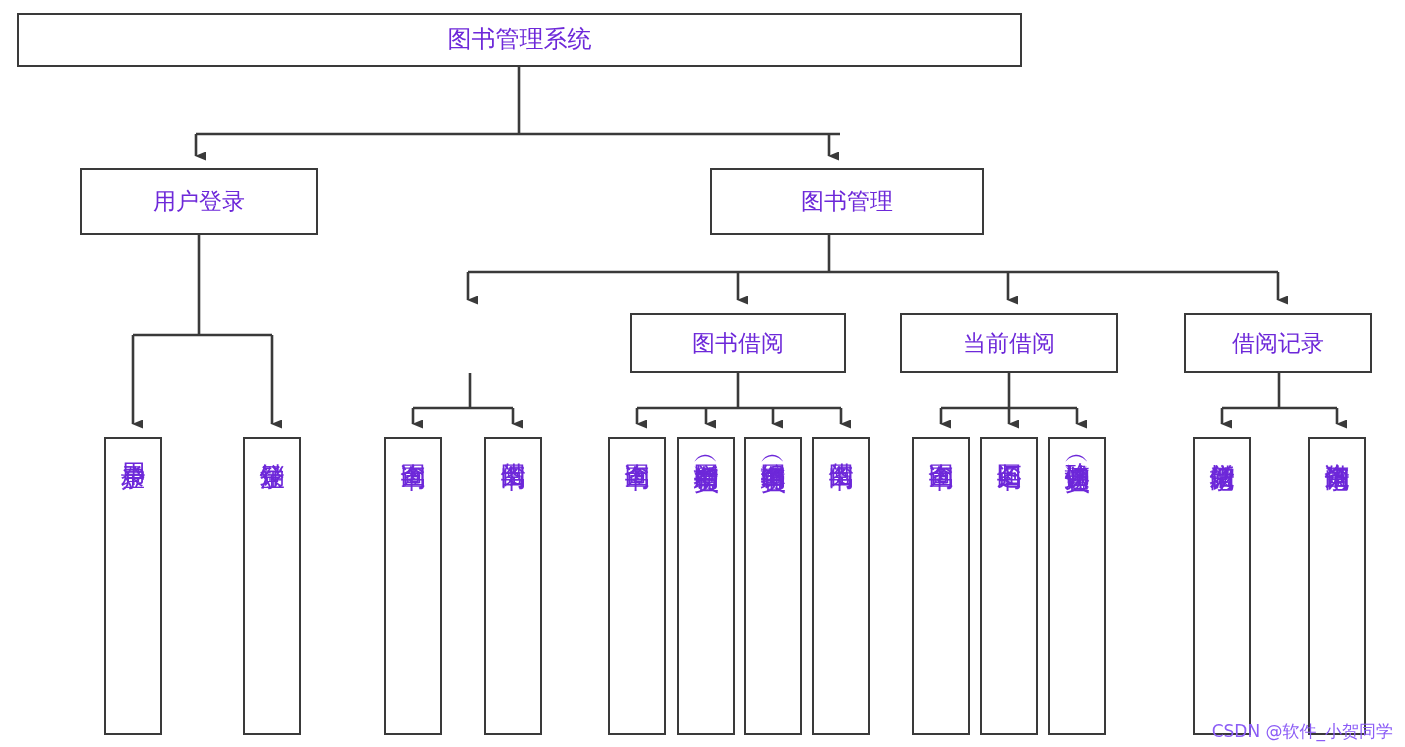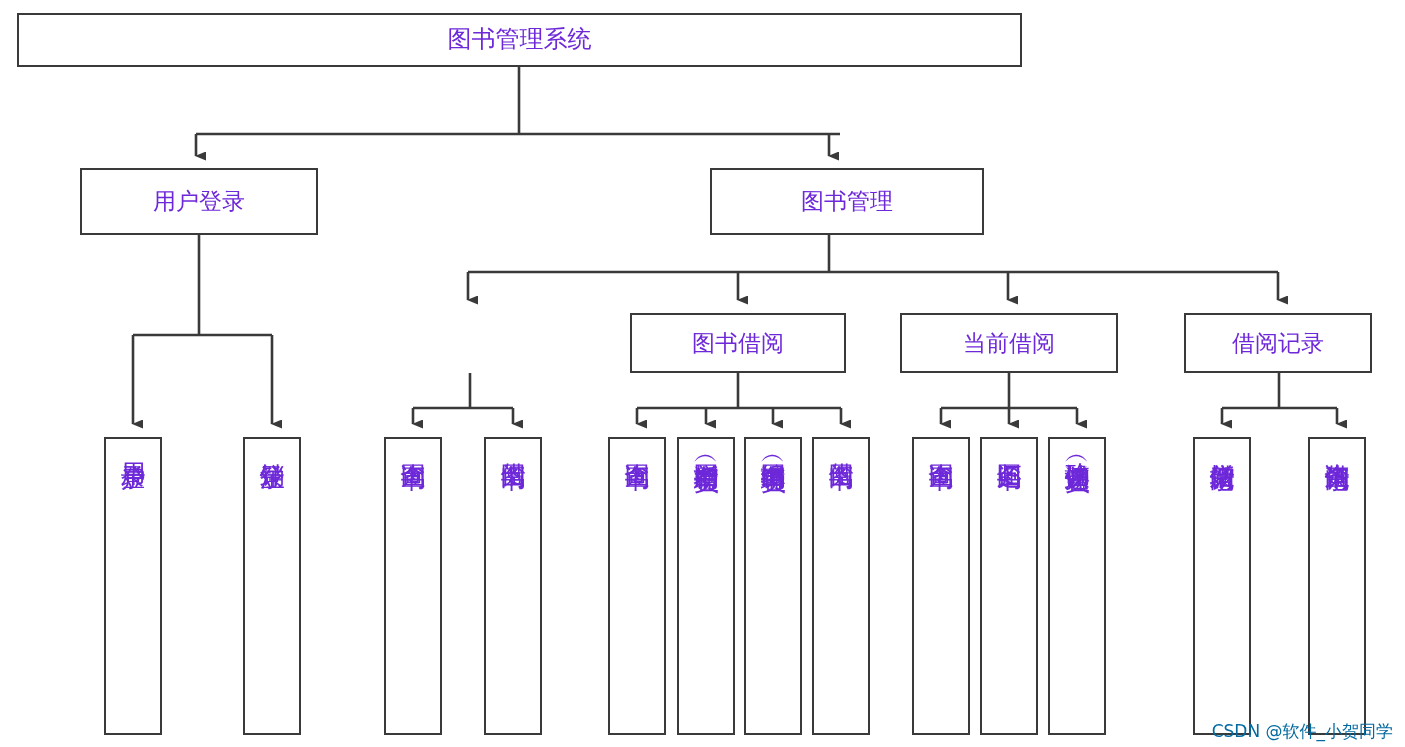--- a/index.html
+++ b/index.html
@@ -49,21 +49,21 @@
     letter-spacing:1px;
     white-space:nowrap;
     -webkit-writing-mode:vertical-rl;
   }
 
   .watermark{
     position:absolute;
     right:12px;
     bottom:4px;
     font-size:17px;
-    color:#0369a1;
+    color:#8b5cf6;
     white-space:nowrap;
     pointer-events:none;
   }
 </style>
 </head>
 <body>
 
 <div id="canvas">
 
   <svg id="wires" viewBox="0 0 1405 747" xmlns="http://www.w3.org/2000/svg">

